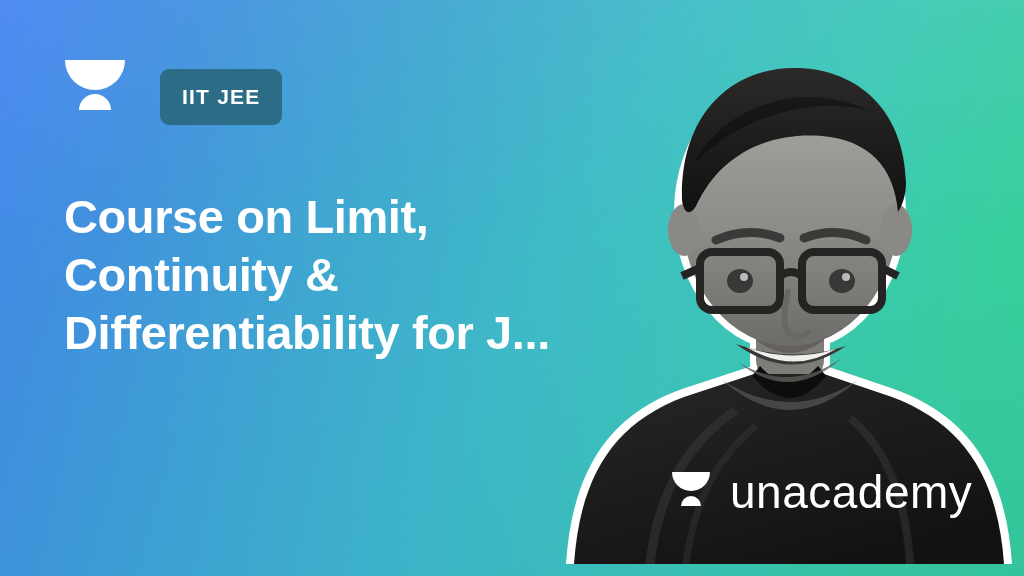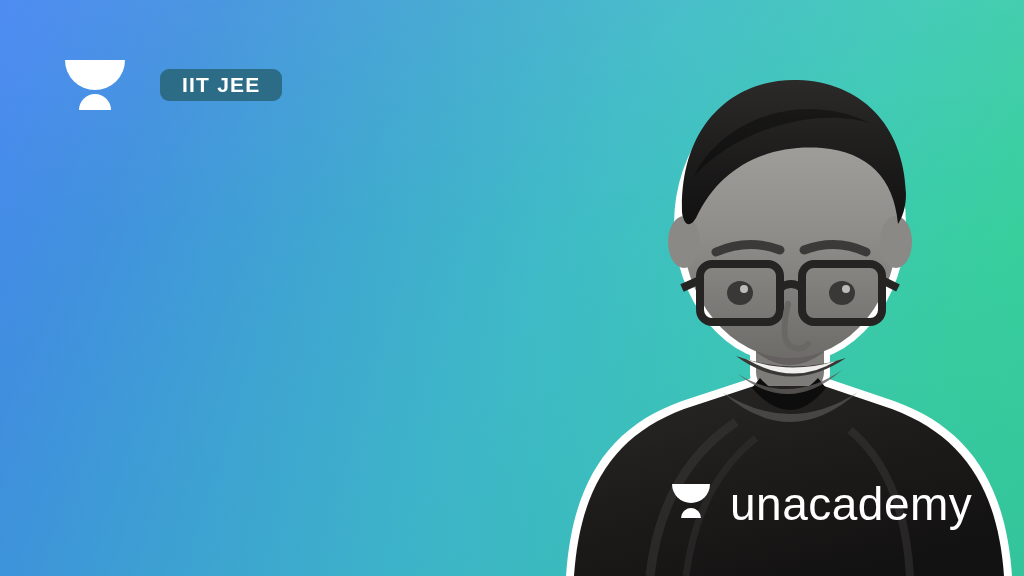--- a/index.html
+++ b/index.html
@@ -35,21 +35,21 @@
   
   .brand-logo{
     position:absolute; left:64px; top:58px;
     width:62px; height:70px;
     z-index:4;
   }
 
   
   .badge{
     position:absolute; left:160px; top:69px;
-    height:32px;
+    height:56px;
     display:flex; align-items:center; justify-content:center;
     padding:12px 22px;
     border-radius:9px;
     background:#2C6C87;
     z-index:4;
   }
   .badge-label{
     color:#FFFFFF;
     font-size:21px;
     font-weight:bold;
@@ -82,21 +82,21 @@
     color:#FFFFFF;
     font-size:35px;
     font-weight:normal;
     letter-spacing:0.1px;
     white-space:nowrap;
   }
 
   
   .photo{
     position:absolute;
-    right:0px; bottom:0px;
+    right:0px; bottom:12px;
     width:470px; height:520px;
     z-index:3;
   }
   .photo svg{ display:block; width:100%; height:100%; }
 </style>
 </head>
 <body>
 
 <div class="card">
 
@@ -104,20 +104,25 @@
     <svg viewBox="0 0 62 70" xmlns="http://www.w3.org/2000/svg" aria-hidden="true">
       <path d="M1 2 H61 A30 30 0 0 1 1 2 Z" fill="#FFFFFF"></path>
       <path d="M15 52 H47 A16 16 0 0 0 15 52 Z" fill="#FFFFFF"></path>
     </svg>
   </div>
 
   <div class="badge">
     <span class="badge-label">IIT JEE</span>
   </div>
 
+  <div class="title">
+    <span class="title-line">Course on Limit,</span>
+    <span class="title-line">Continuity &amp;</span>
+    <span class="title-line">Differentiability for J...</span>
+  </div>
 
 
   <div class="photo">
     <svg viewBox="0 0 470 520" xmlns="http://www.w3.org/2000/svg" aria-hidden="true">
       <defs>
         <linearGradient id="skin" x1="0" y1="0" x2="0" y2="1">
           <stop offset="0%" stop-color="#A9A7A4"></stop>
           <stop offset="55%" stop-color="#8E8C89"></stop>
           <stop offset="100%" stop-color="#6E6C69"></stop>
         </linearGradient>

